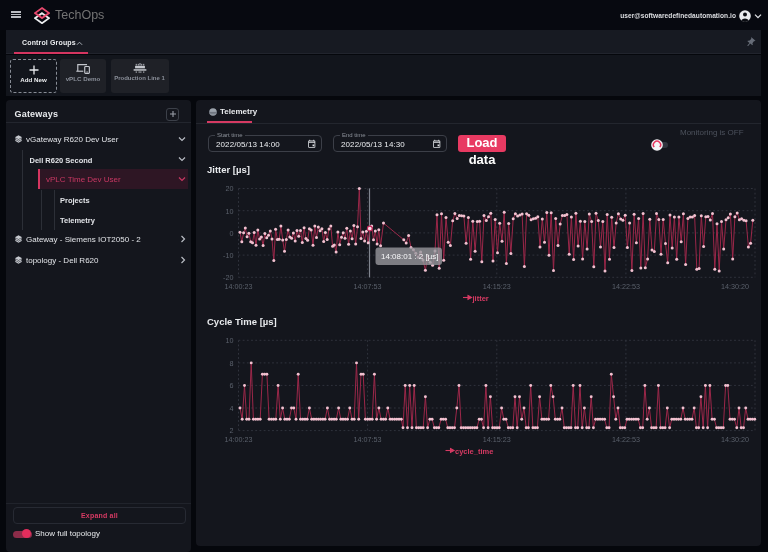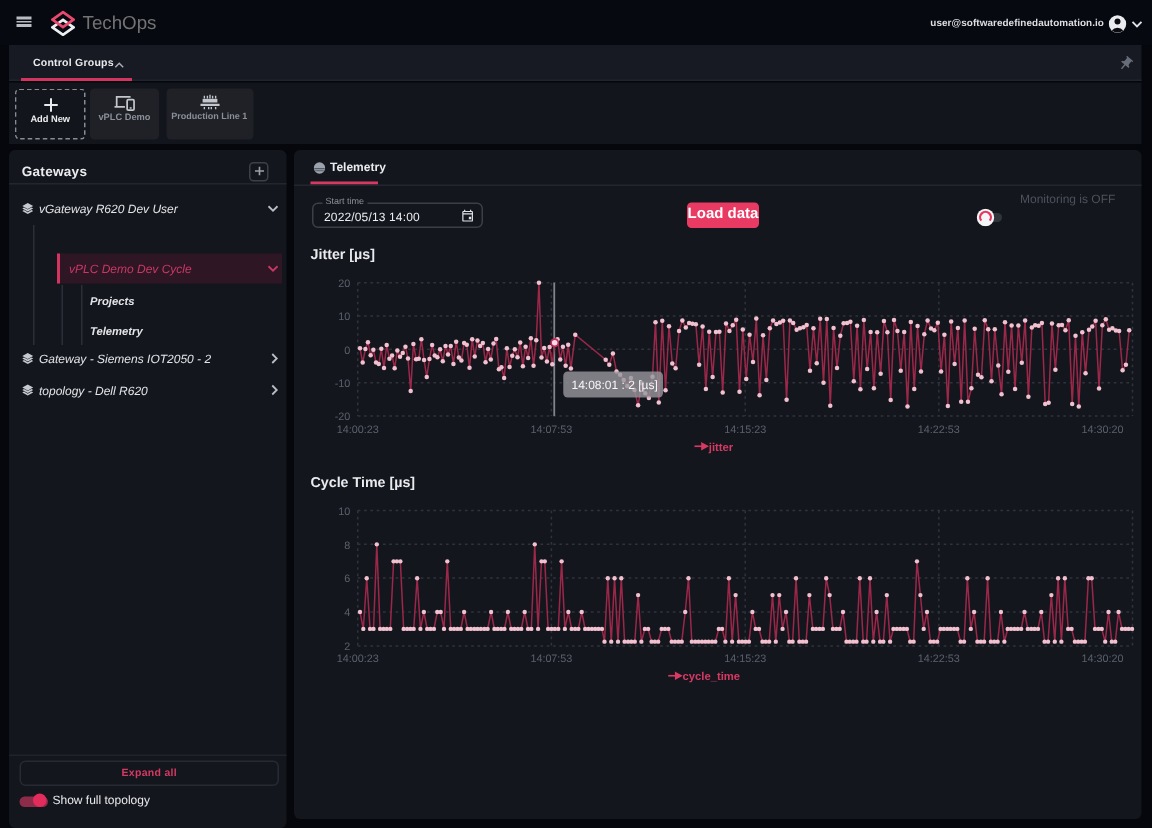--- a/index.html
+++ b/index.html
@@ -12,21 +12,21 @@
   #useremail { position:absolute; right:32px; top:12px; color:#dddfe3; font-size:6.6px; font-weight:bold; letter-spacing:.05px; }
   #tabbar { left:6px; top:30px; width:755px; height:24px; background:#171a22; border-bottom:1px solid #21242d; }
   #cgtab { position:absolute; left:16px; top:8.5px; font-size:7px; font-weight:bold; color:#e9ebee; letter-spacing:.15px; }
   #cgunder { position:absolute; left:7.5px; bottom:-1px; width:74px; height:2px; background:#d43560; }
   #toolbar { left:6px; top:55px; width:755px; height:41px; background:#12151c; }
   .tbtn { position:absolute; top:4px; height:33.5px; border-radius:3px; text-align:center; }
   .tbtn .lab { font-size:6.2px; font-weight:bold; margin-top:1px; white-space:nowrap; }
   #sidebar { left:6px; top:100px; width:185px; height:452px; background:#14161d; border-radius:4px; }
   #main { left:196px; top:100px; width:565px; height:446px; background:#14161d; border-radius:4px; }
   .treerow { position:absolute; left:0; width:185px; height:20px; font-size:8px; color:#e2e4e8; white-space:nowrap; }
-  .treerow span.txt { position:absolute; top:6px;font-style:italic; }
+  .treerow span.txt { position:absolute; top:6px; }
   svg.icon { display:block; }
   .axlab { fill:#5a606b; font-size:7.2px; }
 </style></head>
 <body>
 <div class="abs" id="topbar">
 <div class="hline" style="top:11.2px"></div>
 <div class="hline" style="top:13.8px"></div>
 <div class="hline" style="top:16.4px"></div>
 <svg class="abs" style="left:33.5px;top:6.5px" width="16" height="17" viewBox="0 0 16 17">
 <g fill="none" stroke-width="1.8" stroke-linejoin="miter">
@@ -96,23 +96,29 @@
 <div style="position:absolute;left:0;top:22px;width:185px;height:1px;background:#23262e;"></div>
 <div class="treerow" style="top:29px">
       <svg class="abs" style="left:8px;top:6px" width="9" height="8" viewBox="0 0 24 22">
         <path fill="#c6c9cf" d="M12 1 2 6.5l10 5.5 10-5.5L12 1zm-6.9 8.2L2 11l10 5.5L22 11l-3.1-1.8-6.9 3.8-6.9-3.8zm0 4.7L2 15.7l10 5.5 10-5.5-3.1-1.8-6.9 3.8-6.9-3.8z"></path>
       </svg>
       <span class="txt" style="left:20px">vGateway R620 Dev User</span>
       <svg class="abs" style="left:172px;top:7px" width="8" height="6" viewBox="0 0 8 6">
         <path d="M1 1.5 L4 4.5 L7 1.5" stroke="#b9bdc4" stroke-width="1.2" fill="none"></path>
       </svg>
     </div>
+<div class="treerow" style="top:49px;font-weight:bold;font-size:7.5px">
+      <span class="txt" style="left:23.5px;top:6.5px">Dell R620 Second</span>
+      <svg class="abs" style="left:172px;top:7px" width="8" height="6" viewBox="0 0 8 6">
+        <path d="M1 1.5 L4 4.5 L7 1.5" stroke="#b9bdc4" stroke-width="1.2" fill="none"></path>
+      </svg>
+    </div>
 <div class="treerow" style="top:69px">
       <div style="position:absolute;left:32px;top:-0.5px;width:150px;height:20px;background:#2e1624;border-left:2px solid #d43560;"></div>
-<span class="txt" style="left:40px;color:#c93863;">vPLC Demo Dev Cycle</span>
+<span class="txt" style="left:40px;color:#c93863;">vPLC Time Dev User</span>
       <svg class="abs" style="left:172px;top:7px" width="8" height="6" viewBox="0 0 8 6">
         <path d="M1 1.5 L4 4.5 L7 1.5" stroke="#c93863" stroke-width="1.2" fill="none"></path>
       </svg>
     </div>
 <div class="treerow" style="top:89px;font-weight:bold;font-size:7.5px">
       <span class="txt" style="left:54px;top:6.5px">Projects</span>
     </div>
 <div class="treerow" style="top:109px;font-weight:bold;font-size:7.5px">
       <span class="txt" style="left:54px;top:6.5px">Telemetry</span>
     </div>
@@ -151,21 +157,28 @@
 <div style="position:absolute;left:24px;top:7px;font-size:8px;font-weight:bold;color:#e9ebee;">Telemetry</div>
 <div style="position:absolute;left:11px;top:20.5px;width:45px;height:2px;background:#d63a63;"></div>
 <div style="position:absolute;left:0;top:22.5px;width:565px;height:1px;background:#23262e;"></div>
 <div style="position:absolute;left:12px;top:34.5px;width:114px;height:17.5px;border:1px solid #3c3f48;border-radius:4px;padding-left:21px;">
 <div style="position:absolute;left:6px;top:-3.5px;background:#14161d;padding:0 2px;font-size:6px;color:#8d929b;">Start time</div>
 <div style="position:absolute;left:7px;top:4px;font-size:8px;color:#eceef1;letter-spacing:.1px;">2022/05/13 14:00</div>
 <svg style="position:absolute;right:5px;top:3.5px" width="9.5" height="9.5" viewBox="0 0 24 24">
         <path fill="#dfe2e6" d="M19 4h-1V2h-2v2H8V2H6v2H5a2 2 0 0 0-2 2v14a2 2 0 0 0 2 2h14a2 2 0 0 0 2-2V6a2 2 0 0 0-2-2zm0 16H5V10h14zM5 8V6h14v2zm9 6h4v4h-4z"></path>
       </svg>
     </div>
-<div style="position:absolute;left:262px;top:35px;width:48px;height:16.5px;background:#e83a62;border-radius:3px;text-align:center;line-height:16.5px;font-size:10px;font-weight:bold;color:#fff;">Load data</div>
+<div style="position:absolute;left:137px;top:34.5px;width:114px;height:17.5px;border:1px solid #3c3f48;border-radius:4px;">
+<div style="position:absolute;left:6px;top:-3.5px;background:#14161d;padding:0 2px;font-size:6px;color:#8d929b;">End time</div>
+<div style="position:absolute;left:7px;top:4px;font-size:8px;color:#eceef1;letter-spacing:.1px;">2022/05/13 14:30</div>
+<svg style="position:absolute;right:5px;top:3.5px" width="9.5" height="9.5" viewBox="0 0 24 24">
+        <path fill="#dfe2e6" d="M19 4h-1V2h-2v2H8V2H6v2H5a2 2 0 0 0-2 2v14a2 2 0 0 0 2 2h14a2 2 0 0 0 2-2V6a2 2 0 0 0-2-2zm0 16H5V10h14zM5 8V6h14v2zm9 6h4v4h-4z"></path>
+      </svg>
+    </div>
+<div style="position:absolute;left:262px;top:35px;width:48px;height:16.5px;background:#e83a62;border-radius:3px;text-align:center;line-height:16.5px;font-size:13px;font-weight:bold;color:#fff;">Load data</div>
 <div style="position:absolute;left:458px;top:41.5px;width:14px;height:6px;border-radius:3px;background:#30343d;"></div>
 <svg class="abs" style="left:454.5px;top:38.5px" width="12" height="12" viewBox="0 0 12 12">
 <circle cx="6" cy="6" r="5.8" fill="#f4f5f7"></circle>
 <path d="M3.2 8.1 A3.6 3.6 0 1 1 8.8 8.1" stroke="#e8365f" stroke-width="1.5" fill="none"></path>
     </svg>
 <div style="position:absolute;left:484px;top:28px;font-size:8px;color:#4c515c;">Monitoring is OFF</div>
 </div>
 <svg class="abs" style="left:0;top:0" width="768" height="552" viewBox="0 0 768 552">
 <text x="207" y="172.5" fill="#e9ebee" font-size="9.5" font-weight="bold">Jitter [µs]</text>
 <text x="207" y="324.5" fill="#e9ebee" font-size="9.5" font-weight="bold">Cycle Time [µs]</text>

